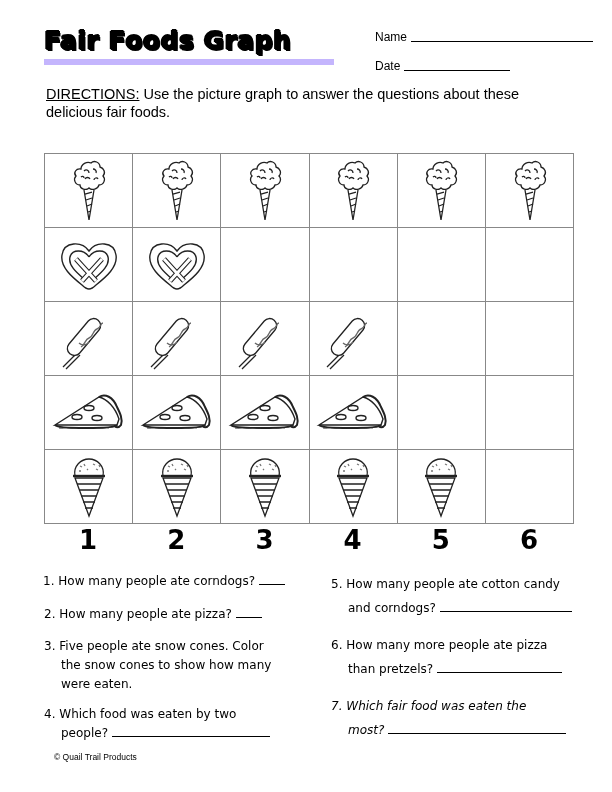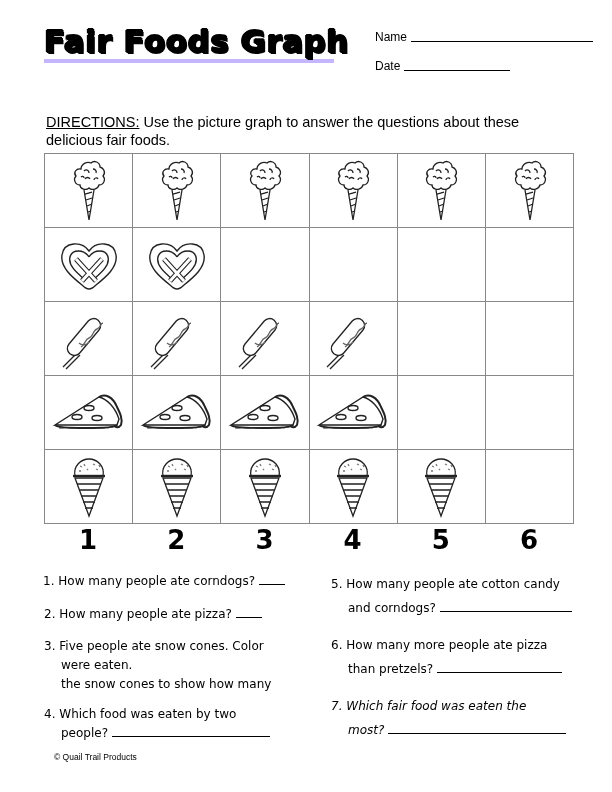--- a/index.html
+++ b/index.html
@@ -2,38 +2,38 @@
 <html><head>
   <meta charset="utf-8">
   <style>
     * { box-sizing: border-box; margin: 0; padding: 0; }
     html, body { width: 612px; height: 792px; background: #ffffff; overflow: hidden; }
     body { position: relative; font-family: "Liberation Sans", sans-serif; color: #000; }
 
     .title {
       position: absolute; left: 44px; top: 24px;
       font-family: "DejaVu Sans", sans-serif; font-weight: 900;
-      font-size: 31px; letter-spacing: 0.5px;
+      font-size: 25px; letter-spacing: 0.5px;
       color: #000;
       text-shadow: 1px 0 0 #000, -1px 0 0 #000, 0 1px 0 #000, 0 -1px 0 #000, 1.5px 1.5px 0 #000;
-      border-bottom: 4px solid #c4b5fd;
+      border-bottom: 6px solid #c4b5fd;
       line-height: 34px; padding-bottom: 1px;
       width: 290px; white-space: nowrap;
     }
 
     .field { position: absolute; font-size: 12px; font-family: "Liberation Sans", sans-serif; display: flex; align-items: flex-start; }
     .field .line { display: inline-block; border-bottom: 1px solid #000; height: 12px; margin-left: 4px; }
     .name-field { left: 375px; top: 30px; }
     .name-field .line { width: 182px; }
     .date-field { left: 375px; top: 59px; }
     .date-field .line { width: 106px; }
 
     .directions {
       position: absolute; left: 46px; top: 85px; width: 520px;
-      font-size: 14.5px; line-height: 18px; font-family: "Liberation Sans", sans-serif; margin-top: 28px;
+      font-size: 14.5px; line-height: 18px; font-family: "Liberation Sans", sans-serif;
     }
     .directions .label { text-decoration: underline; }
 
     .grid {
       position: absolute; left: 44px; top: 153px;
       display: grid;
       grid-template-columns: repeat(6, 88.2px);
       grid-template-rows: repeat(5, 74px);
       border-top: 1px solid #888; border-left: 1px solid #888;
     }
@@ -344,22 +344,22 @@
 
 <div class="q q2">
   <span>2.</span>
   <span>How many people ate pizza?</span>
   <span class="blank" style="width:26px"></span>
 </div>
 
 <div class="q q3">
   <span>3.</span>
   <span>Five people ate snow cones. Color</span>
+  <span class="indent">the snow cones to show how many</span>
   <span class="indent">were eaten.</span>
-  <span class="indent">the snow cones to show how many</span>
 </div>
 
 <div class="q q4">
   <span>4.</span>
   <span>Which food was eaten by two</span>
   <span class="indent"><span>people?</span> <span class="blank" style="width:158px"></span></span>
 </div>
 
 <div class="q q5">
   <span>5.</span>

